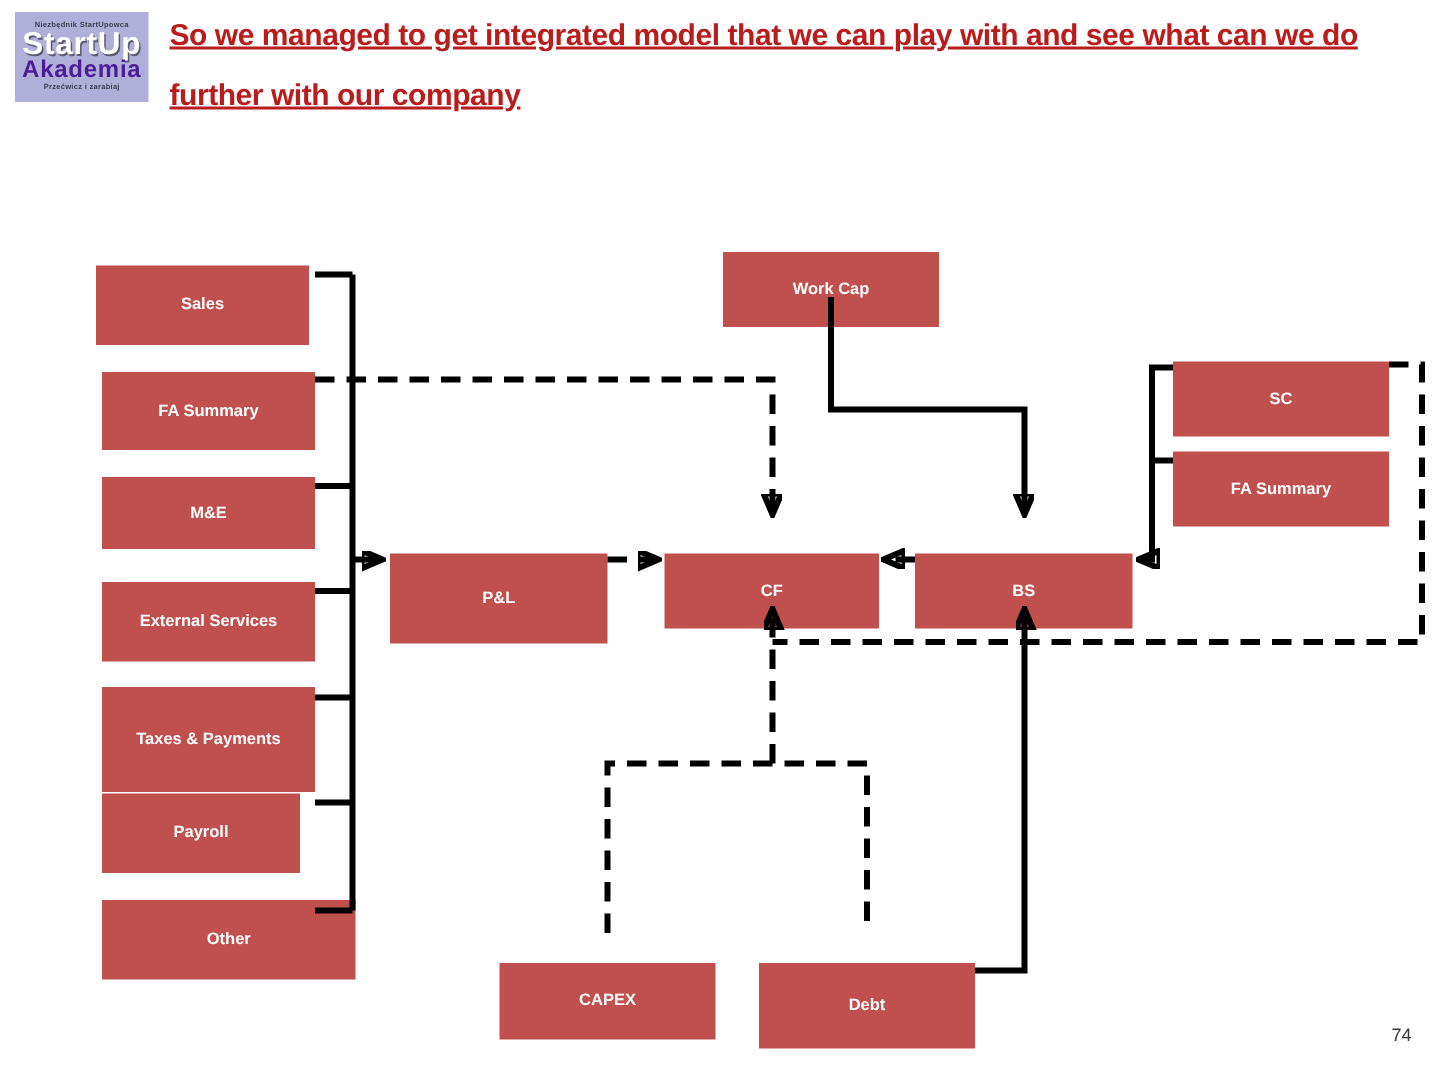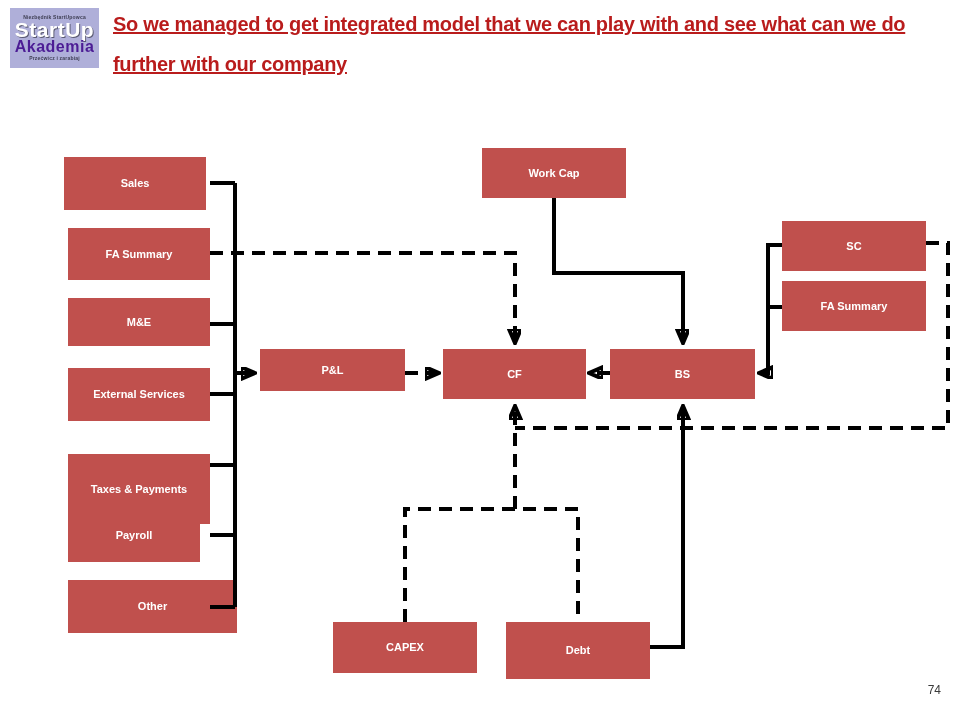--- a/index.html
+++ b/index.html
@@ -20,21 +20,21 @@
   }
   .logo .name2{font-size:16px;font-weight:bold;color:#4c1d95;line-height:16px;letter-spacing:.5px;}
   .slide-title{
     position:absolute;left:113px;top:4px;width:820px;
     color:#b91c1c;font-size:20px;font-weight:bold;line-height:40px;letter-spacing:-.3px;text-decoration:underline;
   }
   
   .node{
     position:absolute;background:#c0504d;color:#ffffff;
     display:flex;align-items:center;justify-content:center;
-    font-size:11px;font-weight:bold;text-align:center;line-height:13px;
+    font-size:11px;font-weight:bold;text-align:center;line-height:13px;margin-top:20px;
   }
   svg.wires{position:absolute;left:0;top:0;pointer-events:none;}
   svg.wires path{fill:none;stroke:#000000;stroke-width:4;}
   svg.wires path.dashed{stroke-dasharray:13 8;}
   .page-number{
     position:absolute;right:19px;bottom:23px;
     font-size:12px;color:#3a3a3a;
   }
 </style>
 </head>
@@ -46,25 +46,25 @@
   <div class="name2">Akademia</div>
   <div class="tag">Przećwicz i zarabiaj</div>
 </div>
 
 <div class="slide-title">So we managed to get integrated model that we can play with and see what can we do further with our company</div>
 
 <div class="node" style="left:64px;top:157px;width:142px;height:53px">Sales</div>
 <div class="node" style="left:68px;top:228px;width:142px;height:52px">FA Summary</div>
 <div class="node" style="left:68px;top:298px;width:142px;height:48px">M&amp;E</div>
 <div class="node" style="left:68px;top:368px;width:142px;height:53px">External Services</div>
-<div class="node" style="left:68px;top:454px;width:142px;height:70px">Taxes &amp; Payments</div>
+<div class="node" style="left:68px;top:438px;width:142px;height:70px">Taxes &amp; Payments</div>
 <div class="node" style="left:68px;top:509px;width:132px;height:53px">Payroll</div>
 <div class="node" style="left:68px;top:580px;width:169px;height:53px">Other</div>
 
-<div class="node" style="left:260px;top:349px;width:145px;height:42px">P&amp;L</div>
+<div class="node" style="left:260px;top:349px;width:145px;height:60px">P&amp;L</div>
 <div class="node" style="left:443px;top:349px;width:143px;height:50px">CF</div>
 <div class="node" style="left:610px;top:349px;width:145px;height:50px">BS</div>
 
 <div class="node" style="left:482px;top:148px;width:144px;height:50px">Work Cap</div>
 
 <div class="node" style="left:782px;top:221px;width:144px;height:50px">SC</div>
 <div class="node" style="left:782px;top:281px;width:144px;height:50px">FA Summary</div>
 
 <div class="node" style="left:333px;top:622px;width:144px;height:51px">CAPEX</div>
 <div class="node" style="left:506px;top:622px;width:144px;height:57px">Debt</div>

